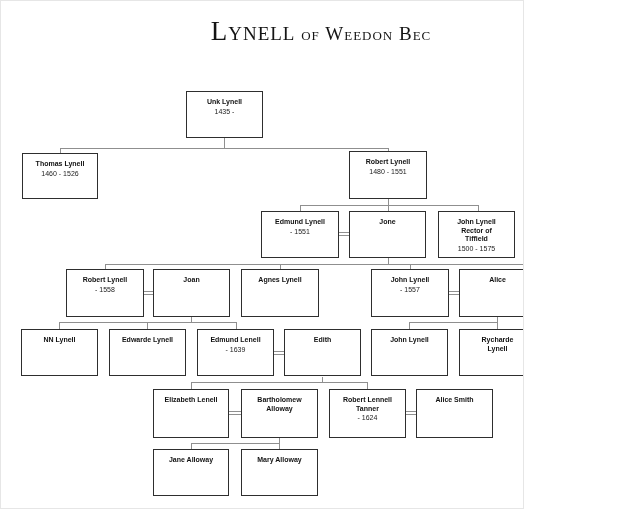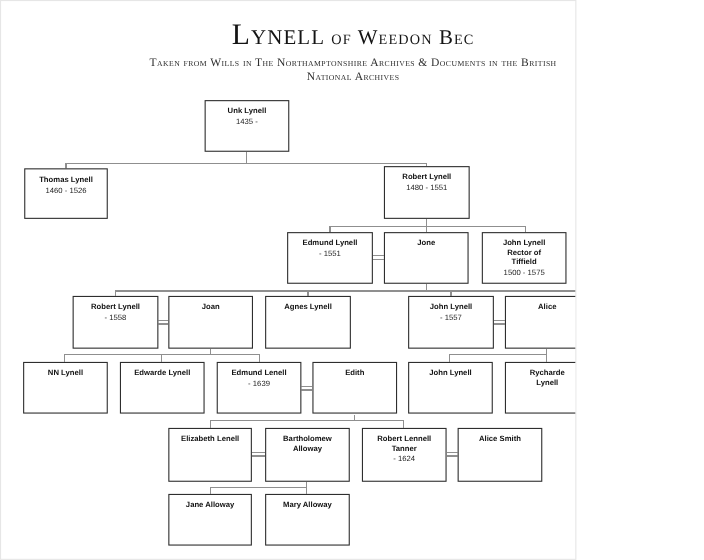--- a/index.html
+++ b/index.html
@@ -63,21 +63,20 @@
     color:#222222;
   }
 </style>
 </head>
 <body>
 
 <div class="stage">
 
   <div class="title-block">
     <h1 class="main-title"><span class="family">Lynell</span><span class="suffix"> of Weedon Bec</span></h1>
-    <div class="subtitle">Taken from Wills in The Northamptonshire Archives &amp; Documents in the British National Archives</div>
   </div>
 
   <svg class="connectors" width="640" height="509" stroke="#8f8f8f" stroke-width="1" shape-rendering="crispEdges">
 
     <line x1="223" y1="137" x2="223" y2="148"></line>
     <line x1="59" y1="147.5" x2="387" y2="147.5"></line>
     <line x1="59" y1="147" x2="59" y2="153"></line>
     <line x1="387" y1="147" x2="387" y2="151"></line>
 
     <line x1="387" y1="198" x2="387" y2="205"></line>

